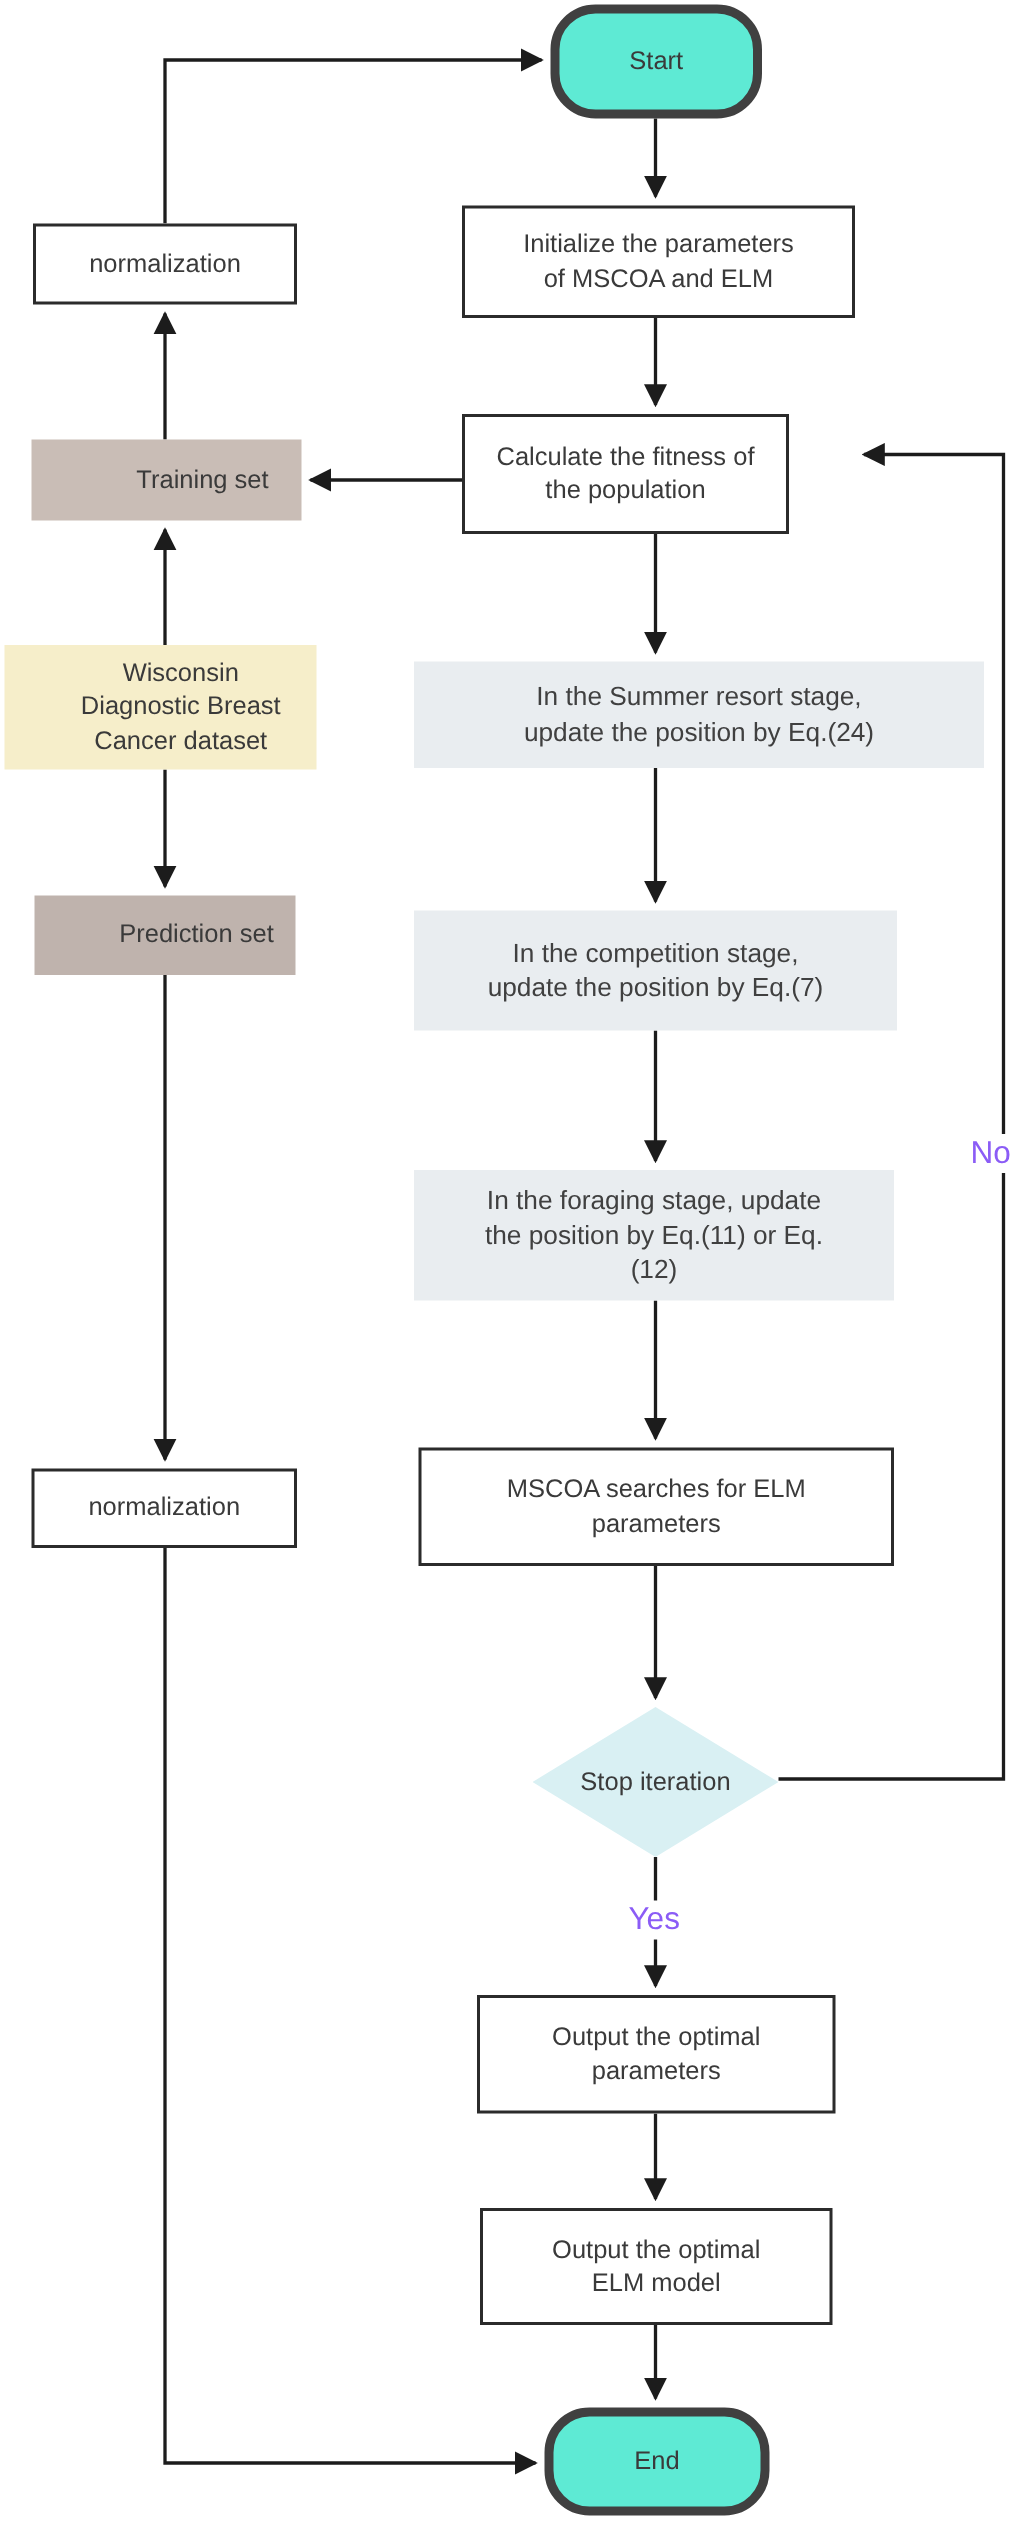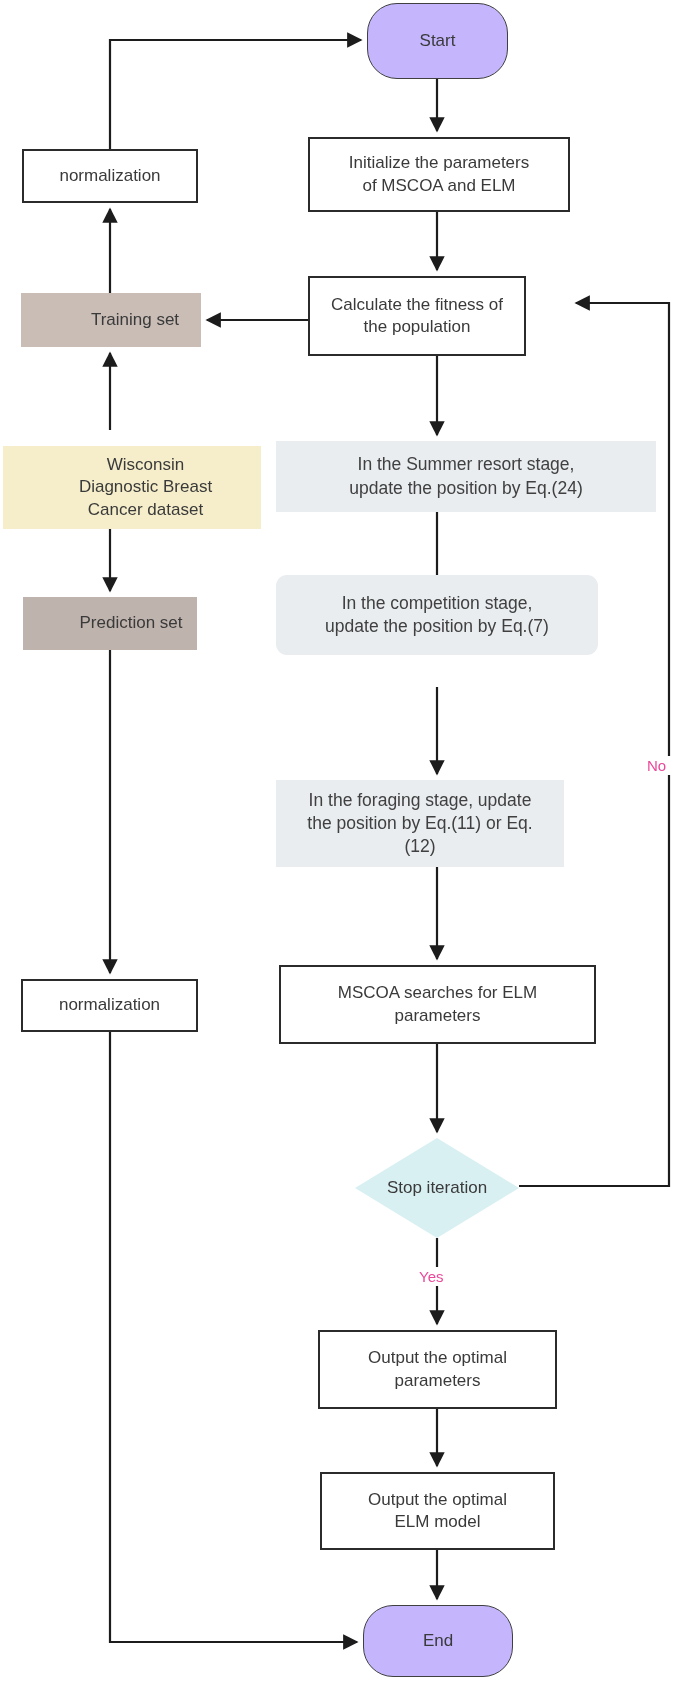--- a/index.html
+++ b/index.html
@@ -13,28 +13,28 @@
   svg.wires{position:absolute;left:0;top:0;z-index:1;}
   .node{
     position:absolute;z-index:2;
     display:flex;align-items:center;justify-content:center;
     text-align:center;white-space:pre-line;
     color:#3a3a3a;font-size:17px;line-height:1.32;
     box-sizing:border-box;
   }
   .process{background:#ffffff;border:2px solid #2b2b2b;}
   .stage{background:#e9edf0;font-size:17.5px;color:#404040;}
-  .terminal{background:#c4b5fd;border:1px solid #404040;border-radius:30px;}
+  .terminal{background:#5eead4;border:6px solid #404040;border-radius:30px;}
   .decision{background:#d9f0f3;clip-path:polygon(50% 0,100% 50%,50% 100%,0 50%);}
   .tan1{background:#c9bdb6;padding-left:48px;}
   .tan2{background:#bfb3ad;}
   .dataset{background:#f6eeca;}
   .edge-label{
     position:absolute;z-index:3;background:#ffffff;
-    color:#ec4899;font-size:15px;padding:1px 5px;
+    color:#8b5cf6;font-size:21px;padding:1px 5px;
     font-family:"Liberation Sans", sans-serif;
   }
 </style>
 </head>
 <body>
 
 <div class="canvas">
 
   <svg class="wires" width="685" height="1684" viewBox="0 0 685 1684">
     <defs>
@@ -68,45 +68,45 @@
 
   <div class="node process" style="left:308px;top:137px;width:262px;height:75px;">Initialize the parameters
 of MSCOA and ELM</div>
 
   <div class="node process" style="left:308px;top:276px;width:218px;height:80px;">Calculate the fitness of
 the population</div>
 
   <div class="node stage" style="left:276px;top:441px;width:380px;height:71px;">In the Summer resort stage,
 update the position by Eq.(24)</div>
 
-  <div class="node stage" style="left:276px;top:575px;width:322px;height:80px;border-radius:11px;">In the competition stage,
+  <div class="node stage" style="left:276px;top:607px;width:322px;height:80px;">In the competition stage,
 update the position by Eq.(7)</div>
 
-  <div class="node stage" style="left:276px;top:780px;width:288px;height:87px;">In the foraging stage, update
+  <div class="node stage" style="left:276px;top:780px;width:320px;height:87px;">In the foraging stage, update
 the position by Eq.(11) or Eq.
 (12)</div>
 
   <div class="node process" style="left:279px;top:965px;width:317px;height:79px;text-align:center;">MSCOA searches for ELM
 parameters</div>
 
   <div class="node decision" style="left:355px;top:1138px;width:164px;height:100px;">Stop iteration</div>
 
   <div class="node process" style="left:318px;top:1330px;width:239px;height:79px;">Output the optimal
 parameters</div>
 
   <div class="node process" style="left:320px;top:1472px;width:235px;height:78px;">Output the optimal
 ELM model</div>
 
   <div class="node terminal" style="left:363px;top:1605px;width:150px;height:72px;">End</div>
 
   <div class="node process" style="left:22px;top:149px;width:176px;height:54px;">normalization</div>
 
   <div class="node tan1" style="left:21px;top:293px;width:180px;height:54px;">Training set</div>
 
-  <div class="node dataset" style="left:3px;top:446px;width:258px;height:83px;padding-left:27px;">Wisconsin
+  <div class="node dataset" style="left:3px;top:430px;width:208px;height:83px;padding-left:27px;">Wisconsin
 Diagnostic Breast
 Cancer dataset</div>
 
   <div class="node tan2" style="left:23px;top:597px;width:174px;height:53px;padding-left:42px;">Prediction set</div>
 
   <div class="node process" style="left:21px;top:979px;width:177px;height:53px;">normalization</div>
 
   <div class="edge-label" style="left:414px;top:1267px;">Yes</div>
 
   <div class="edge-label" style="left:642px;top:756px;">No</div>

